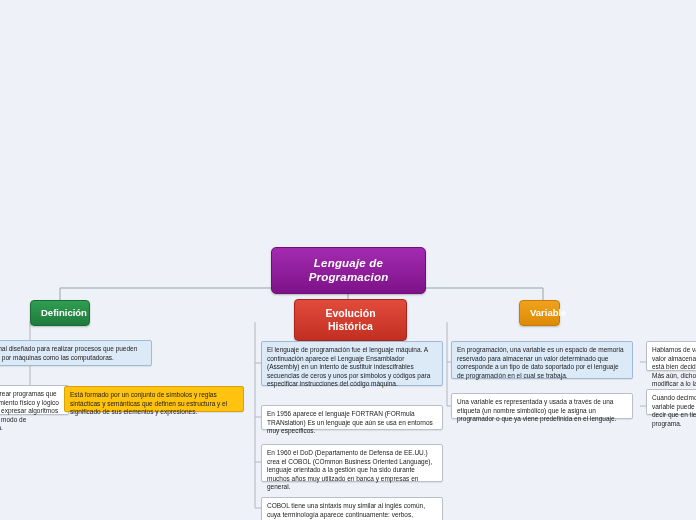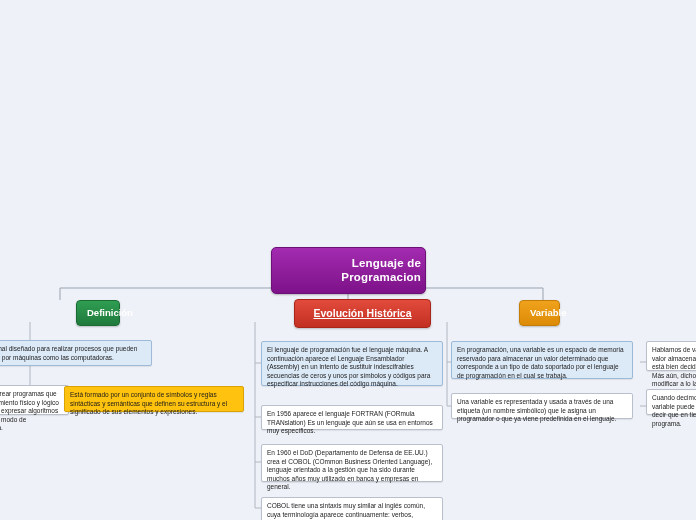--- a/index.html
+++ b/index.html
@@ -30,25 +30,26 @@
     color: #222;
   }
   
   .root {
     background: #8e1b9b;
     background: linear-gradient(#a32bb0, #7d1289);
     border: 1px solid #6c0f77;
     color: #ffffff;
     font-weight: bold;
     font-size: 11.5px;
-    text-align: right;
+    text-align: center;
     padding: 8px 4px;
     border-radius: 5px;
     box-shadow: 0 1px 2px rgba(0,0,0,0.25);
     letter-spacing: 0.2px;
+    font-style: italic;
   }
   
   .l1 {
     font-weight: bold;
     font-size: 9.5px;
     color: #ffffff;
     text-align: center;
     padding: 6px 10px;
     border-radius: 4px;
     box-shadow: 0 1px 2px rgba(0,0,0,0.22);
@@ -126,25 +127,25 @@
     <path d="M447 362 L451 362" stroke="#b0b7c2" stroke-width="1" fill="none"></path>
     <path d="M447 406 L451 406" stroke="#b0b7c2" stroke-width="1" fill="none"></path>
     <path d="M640 362 L646 362" stroke="#b0b7c2" stroke-width="1" fill="none"></path>
     <path d="M640 406 L646 406" stroke="#b0b7c2" stroke-width="1" fill="none"></path>
   </svg>
 
   <div class="node root" style="left:271px; top:247px; width:155px;">
     <span>Lenguaje de Programacion</span>
   </div>
 
-  <div class="node l1 green" style="left:30px; top:300px; width:44px;margin-left:46px;">
+  <div class="node l1 green" style="left:30px; top:300px; width:60px;">
     <span>Definición</span>
   </div>
 
-  <div class="node l1 red" style="left:294px; top:299px; width:137px;text-decoration:underline;">
+  <div class="node l1 red" style="left:294px; top:299px; width:113px;">
     <span>Evolución Histórica</span>
   </div>
 
   <div class="node l1 orange" style="left:519px; top:300px; width:41px;">
     <span>Variable</span>
   </div>
 
   <div class="node leaf blue" style="left:-62px; top:340px; width:214px; height:26px;">
     <span>Es un lenguaje formal diseñado para realizar procesos que pueden ser llevados a cabo por máquinas como las computadoras.</span>
   </div>

